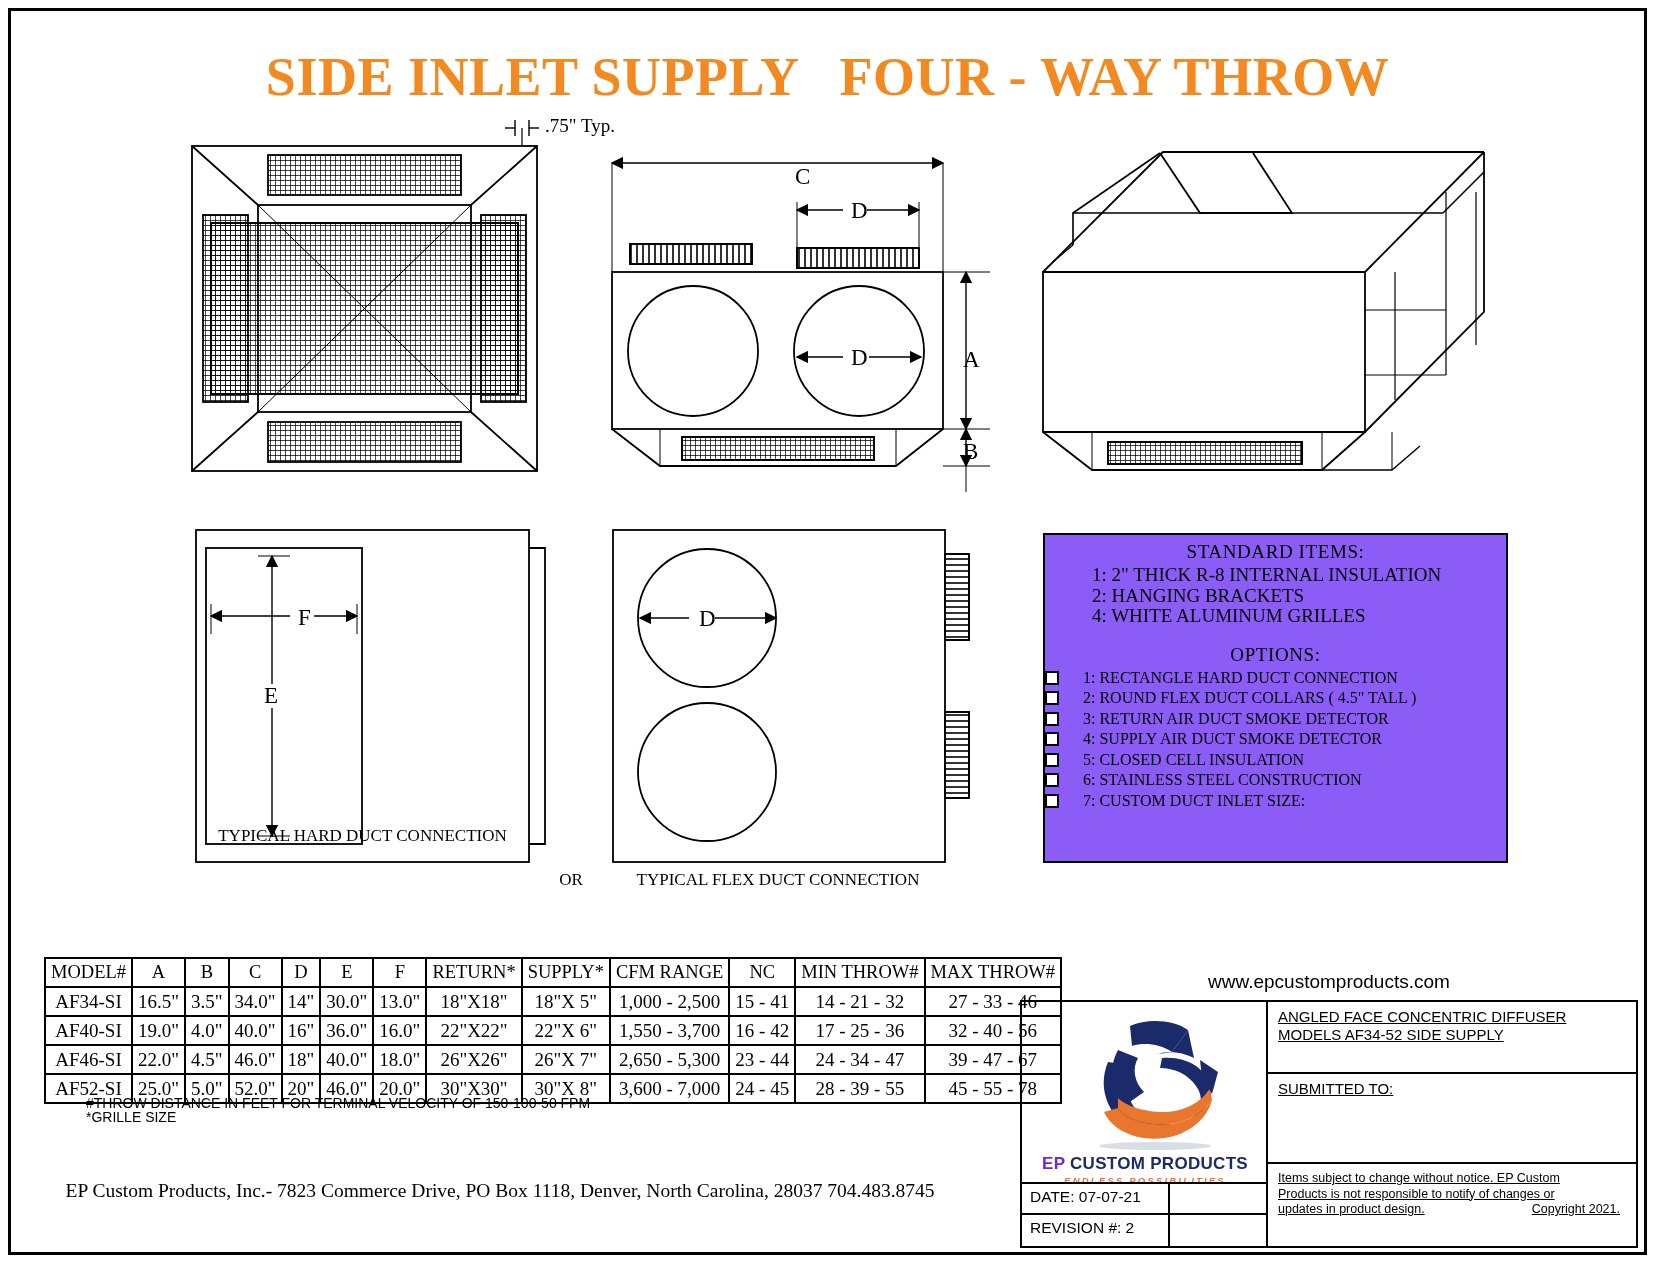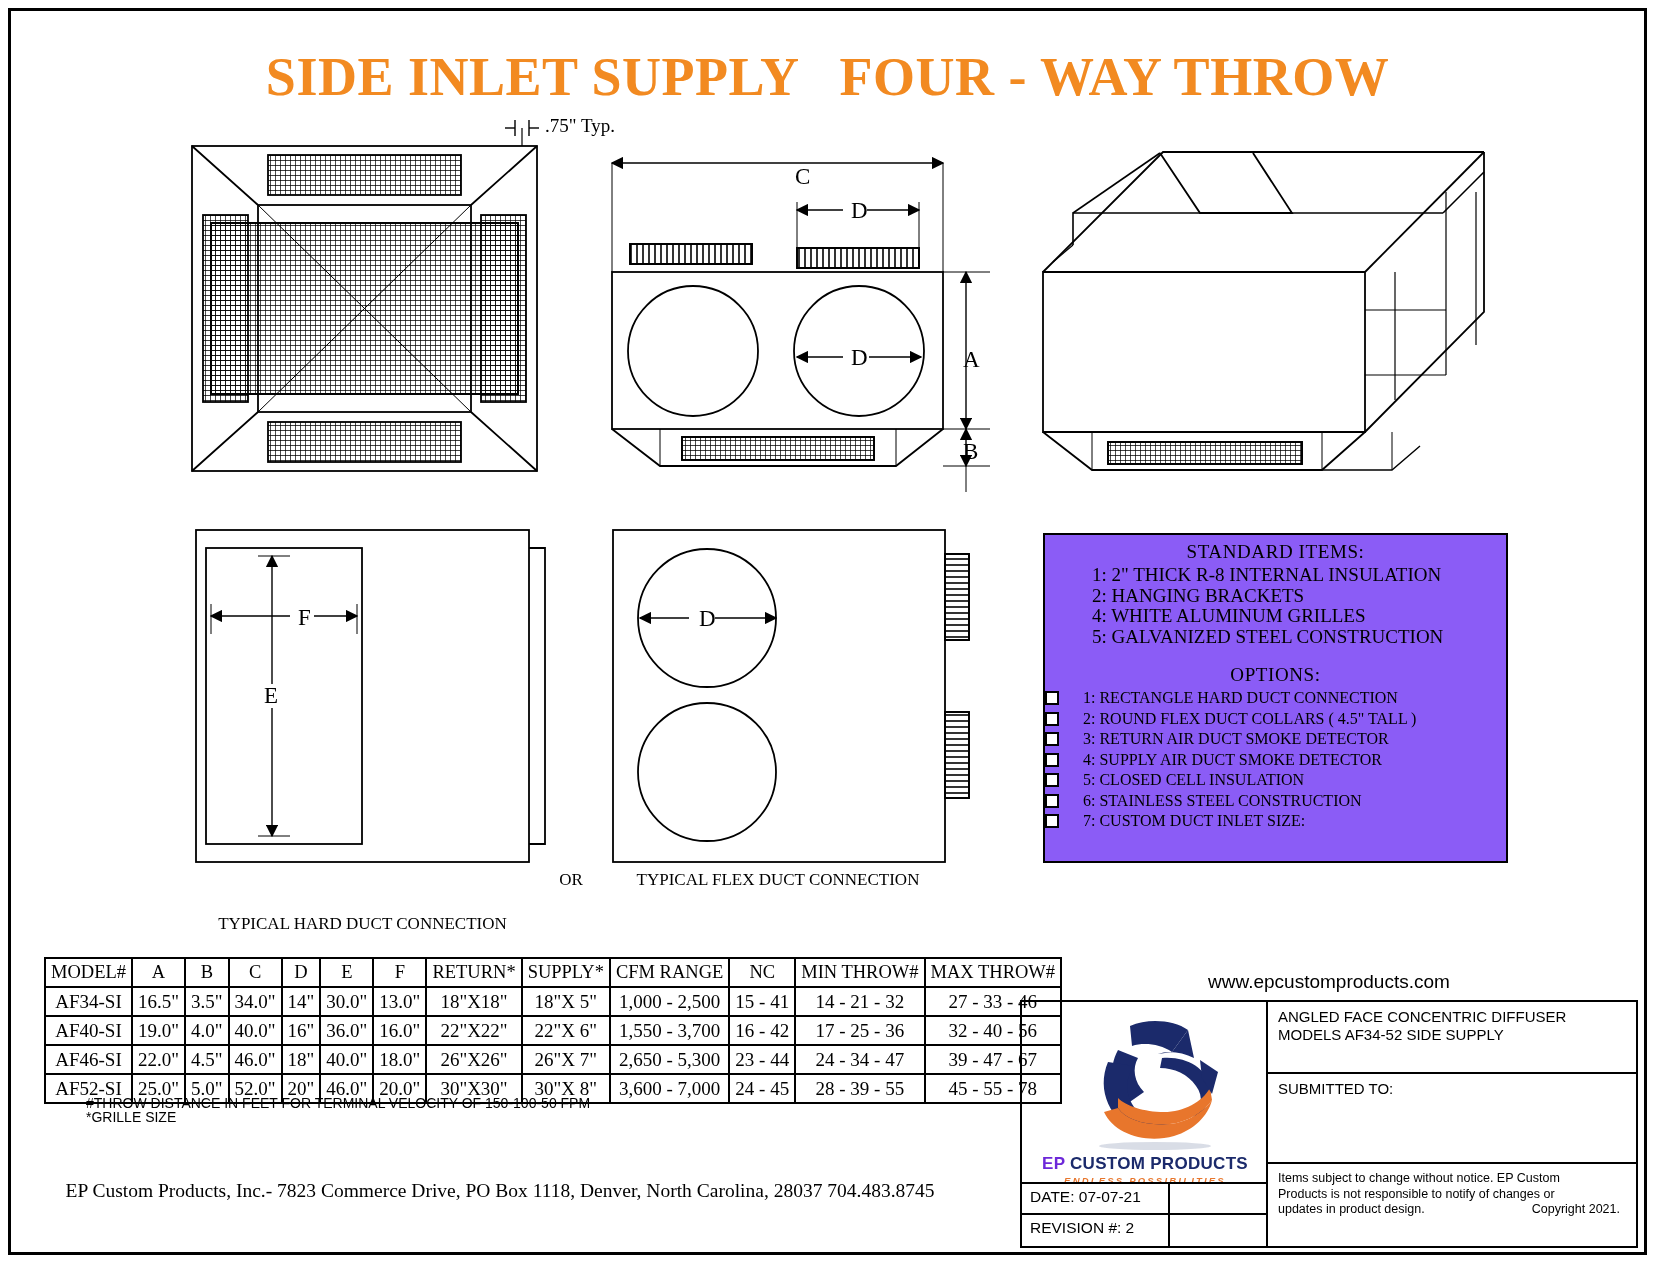--- a/index.html
+++ b/index.html
@@ -77,21 +77,21 @@
     text-align:center;
     font-family:"Liberation Sans", sans-serif;
     font-size:19px;
   }
   .tblock {
     position:absolute; left:1020px; top:1000px; width:618px; height:248px;
     border:2px solid #000;
     display:flex;
   }
   .tblock-left { width:246px; border-right:2px solid #000; position:relative; }
-  .tblock-right { flex:1; display:flex; flex-direction:column; }
+  .tblock-right { flex:1; display:flex; flex-direction:column;text-decoration:underline; }
   .tb-cell { border-bottom:2px solid #000; padding:6px 10px;
              font-family:"Liberation Sans", sans-serif; font-size:15px; line-height:18px; }
   .tb-desc { height:72px; }
   .tb-sub { height:90px; }
   .tb-disc { flex:1; font-size:12.5px; line-height:15.5px; border-bottom:none; padding-top:7px; }
   .logo-wrap { position:absolute; left:0; top:4px; width:246px; height:150px; }
   .logo-name {
     position:absolute; left:0; top:152px; width:246px; text-align:center;
     font-family:"Liberation Sans", sans-serif; font-weight:bold;
     font-size:17px; color:#1B2A6B; letter-spacing:0.3px;
@@ -274,32 +274,31 @@
     <rect x="689" y="606" width="26" height="24"></rect>
   </g>
   <text x="795" y="184" font-size="23">C</text>
   <text x="851" y="218" font-size="23">D</text>
   <text x="851" y="365" font-size="23">D</text>
   <text x="298" y="625" font-size="23">F</text>
   <text x="264" y="703" font-size="23">E</text>
   <text x="699" y="626" font-size="23">D</text>
 </svg>
 
-<div class="caption" style="left:190px; top:914px; width:345px;">TYPICAL HARD DUCT CONNECTION</div>
+<div class="caption" style="left:190px; top:826px; width:345px;">TYPICAL HARD DUCT CONNECTION</div>
 <div class="caption" style="left:540px; top:870px; width:62px;">OR</div>
 <div class="caption" style="left:608px; top:870px; width:340px;">TYPICAL FLEX DUCT CONNECTION</div>
 
 <div class="optbox">
   <div style="height:6px"></div>
   <div class="hdr">STANDARD ITEMS:</div>
   <div class="std-list">
     <div class="line">1: 2" THICK R-8 INTERNAL INSULATION</div>
     <div class="line">2: HANGING BRACKETS</div>
     <div class="line">4: WHITE ALUMINUM GRILLES</div>
-    <div class="line">5: GALVANIZED STEEL CONSTRUCTION</div>
   </div>
   <div class="spacer"></div>
   <div class="hdr">OPTIONS:</div>
   <div style="margin-top:2px;">
     <div class="opt-row">
       <span class="cbox"></span>
       <span>1: RECTANGLE HARD DUCT CONNECTION</span>
     </div>
     <div class="opt-row">
       <span class="cbox"></span>

